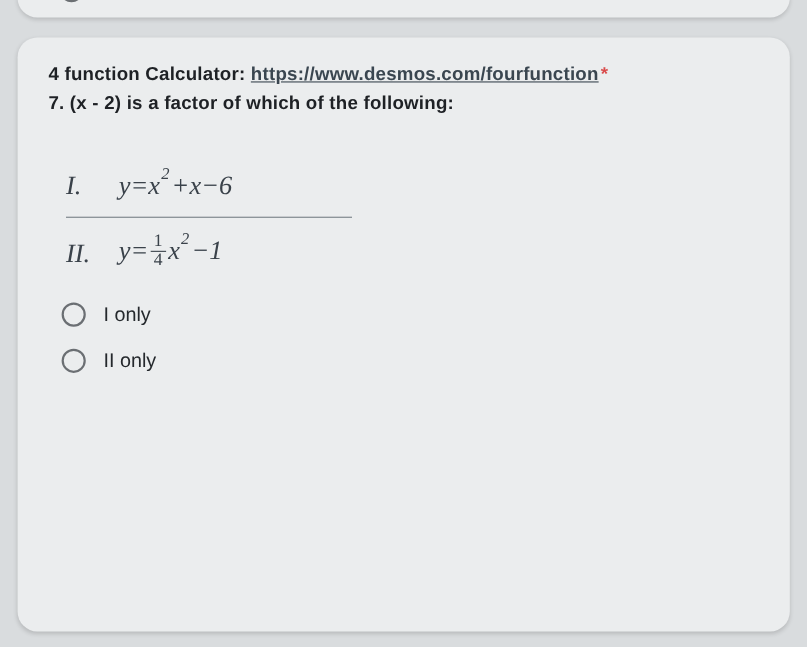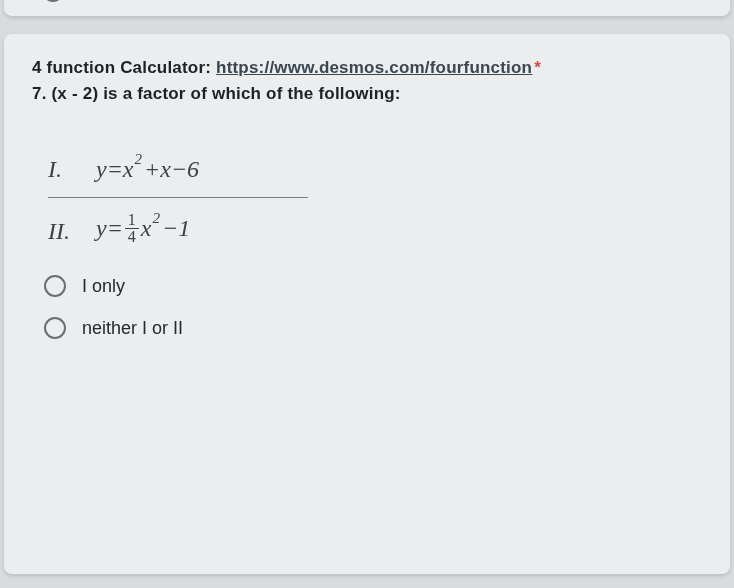--- a/index.html
+++ b/index.html
@@ -7,22 +7,22 @@
       font-family: Arial, sans-serif;
       background: #d9dcde;
       width: 734px;
       height: 588px;
       overflow: hidden;
       color: #2a2a2a;
       filter: blur(0.5px);
     }
     .card {
       background: #ebedee;
-      border-radius: 8px;
-      margin: 0 4px;
+      border-radius: 18px;
+      margin: 0 16px;
       padding: 14px 22px;
       box-shadow: 0 2px 4px rgba(0,0,0,0.15);
     }
     .card-top {
       margin-top: -20px;
       margin-bottom: 18px;
       padding-top: 0;
       padding-bottom: 14px;
     }
     .card-main {
@@ -171,17 +171,17 @@
     </div>
   </div>
 
   <div class="options">
     <div class="opt-row">
       <span class="radio"></span>
       <span class="opt-label">I only</span>
     </div>
     <div class="opt-row">
       <span class="radio"></span>
-      <span class="opt-label">neither I or II</span>
+      <span class="opt-label">II only</span>
     </div>
   </div>
 
 </div>
 
 </body></html>

